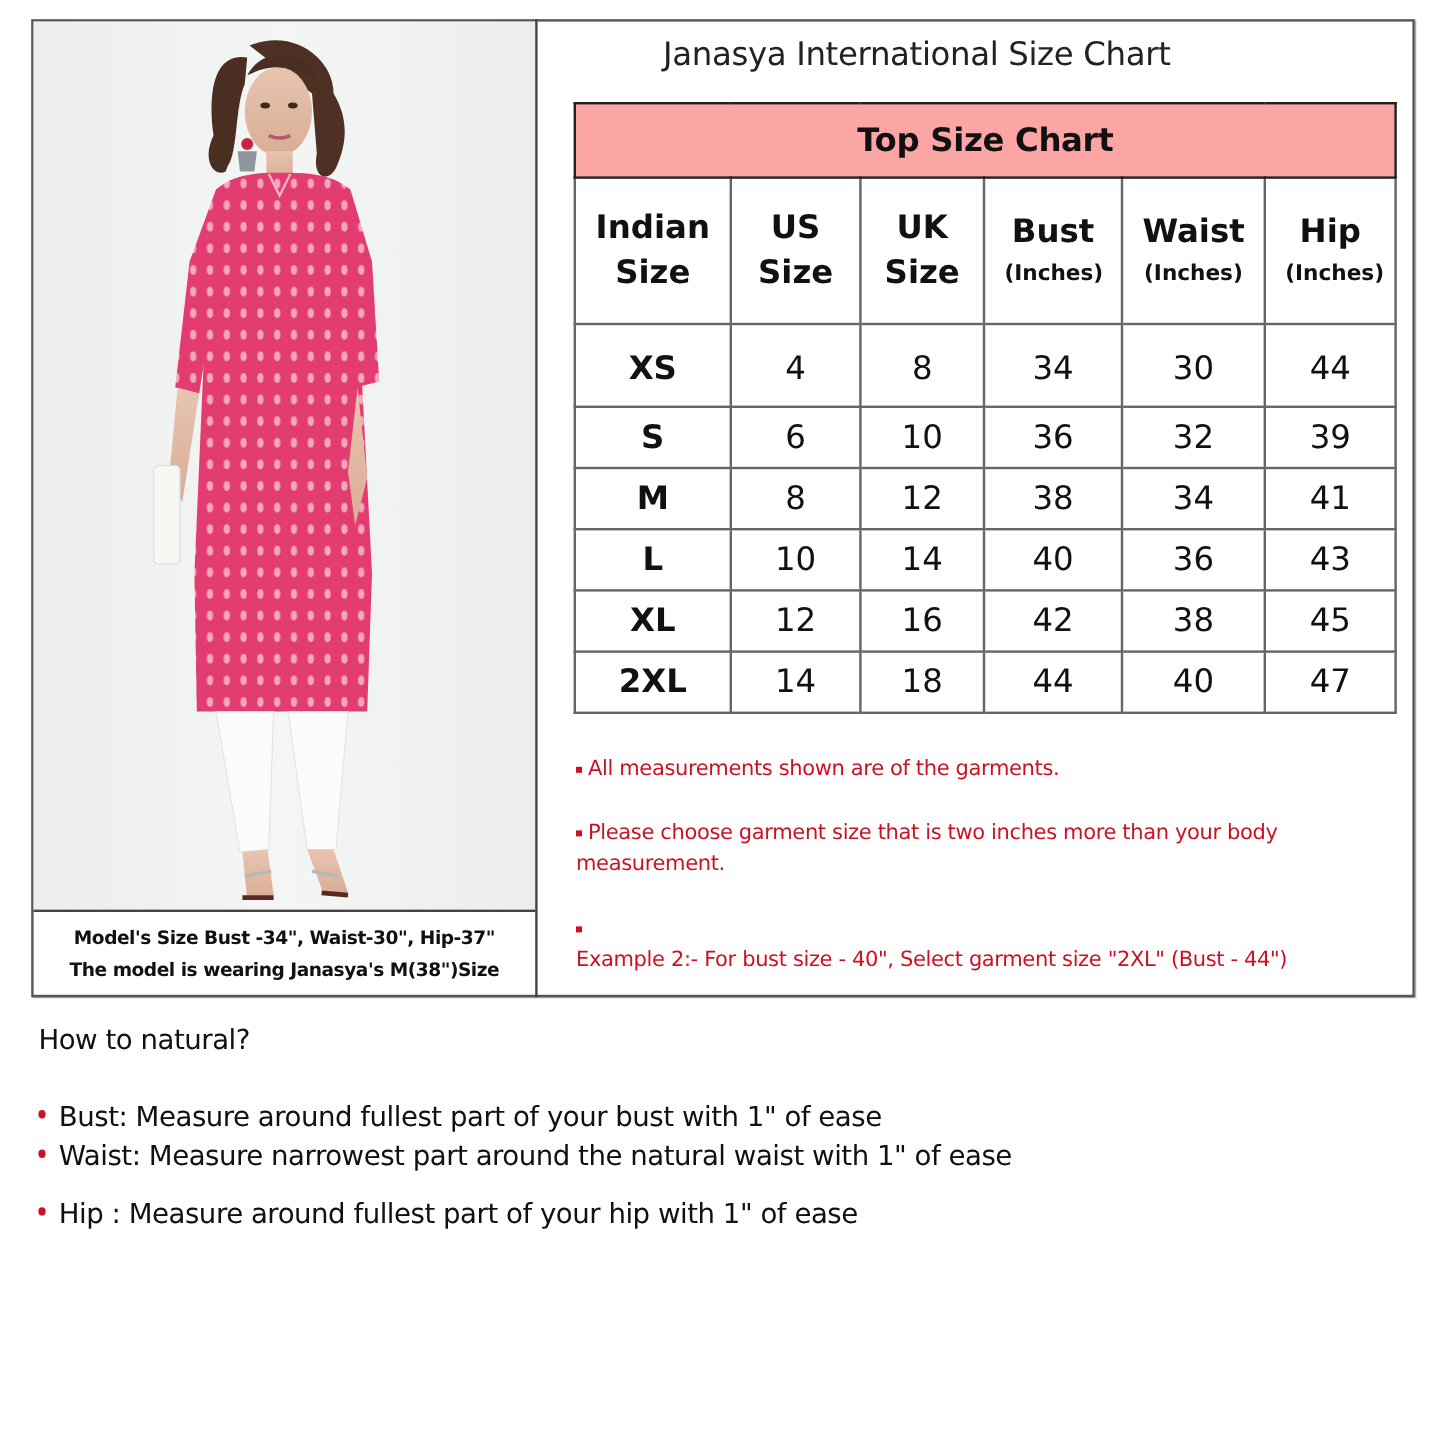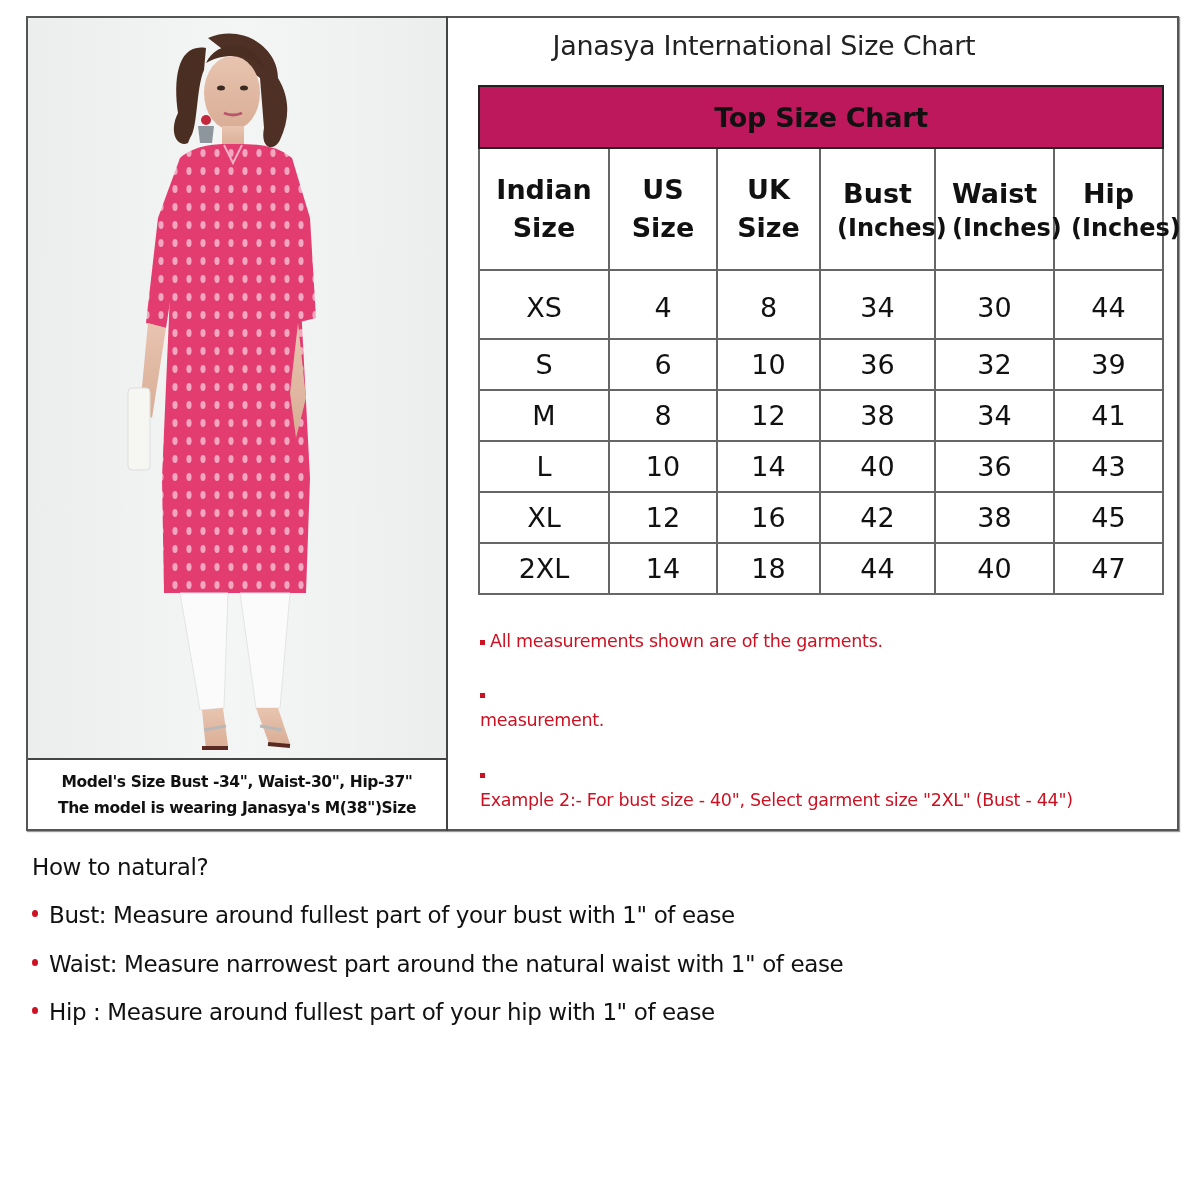--- a/index.html
+++ b/index.html
@@ -30,32 +30,32 @@
 
   .chart-title {
     position: absolute; left: 448px; top: 30px; width: 632px; text-align: center;
     font-size: 27px; color: #222; font-family: "DejaVu Sans", sans-serif; letter-spacing: -0.3px;
   }
   .size-table {
     position: absolute; left: 478px; top: 85px; width: 684px;
     border-collapse: collapse; table-layout: fixed;
   }
   .size-table .band th {
-    background: #be185d; height: 60px; border: 2px solid #222; padding: 0;
+    background: #fca5a5; height: 60px; border: 2px solid #222; padding: 0;
     font-size: 27px; font-weight: bold; color: #111; letter-spacing: -0.3px;
   }
   .size-table .heads th {
     height: 88px; border: 2px solid #666; border-top: none; padding: 16px; vertical-align: middle;
     font-weight: bold; font-size: 27px; line-height: 38px; color: #111;
   }
-  .size-table .heads th .sub { display: block; font-size: 24px; line-height: 30px; }
+  .size-table .heads th .sub { display: block; font-size: 18px; line-height: 30px; }
   .size-table td {
     border: 2px solid #666; text-align: center; font-size: 27px; color: #111; padding: 0;
   }
-  .size-table td.size { font-weight: normal; }
+  .size-table td.size { font-weight: bold; }
   .size-table tr.r0 td { height: 61px; padding-top: 6px; }
   .size-table tr.rn td { height: 49px; }
 
   .notes { position: absolute; left: 480px; top: 628px; width: 690px; color: #cc1122; font-size: 17.5px; line-height: 26px; letter-spacing: -0.3px; }
   .note { position: absolute; left: 0; white-space: nowrap; }
   .note .bullet { display: inline-block; width: 5px; height: 5px; background: #cc1122; margin-right: 5px; vertical-align: middle; }
 
   .measure { position: absolute; left: 32px; top: 854px; font-size: 23px; color: #111; letter-spacing: -0.4px; }
   .measure .q { position: absolute; left: 0; top: 0; white-space: nowrap; }
   .measure .item { position: absolute; left: 0; white-space: nowrap; }
@@ -199,32 +199,32 @@
       <td>47</td>
     </tr>
   </tbody>
 </table>
 
 <div class="notes">
   <div class="note" style="top:0px;">
     <span class="bullet"></span><span>All measurements shown are of the garments.</span>
   </div>
   <div class="note" style="top:53px;">
-    <span class="bullet"></span>
+    <span class="bullet"></span><span>Please choose garment size that is two inches more than your body</span>
   </div>
   <div class="note indent" style="top:79px;">measurement.</div>
   <div class="note" style="top:133px;">
     <span class="bullet"></span>
   </div>
   <div class="note indent" style="top:159px;">Example 2:- For bust size - 40", Select garment size "2XL" (Bust - 44")</div>
 </div>
 
 <div class="measure">
   <div class="q">How to natural?</div>
-  <div class="item" style="top:48px;text-align:right;">
+  <div class="item" style="top:64px;text-align:right;">
     <span class="dot"></span><span>Bust: Measure around fullest part of your bust with 1" of ease</span>
   </div>
   <div class="item" style="top:97px;">
     <span class="dot"></span><span>Waist: Measure narrowest part around the natural waist with 1" of ease</span>
   </div>
   <div class="item" style="top:145px;">
     <span class="dot"></span><span>Hip : Measure around fullest part of your hip with 1" of ease</span>
   </div>
 </div>
 

